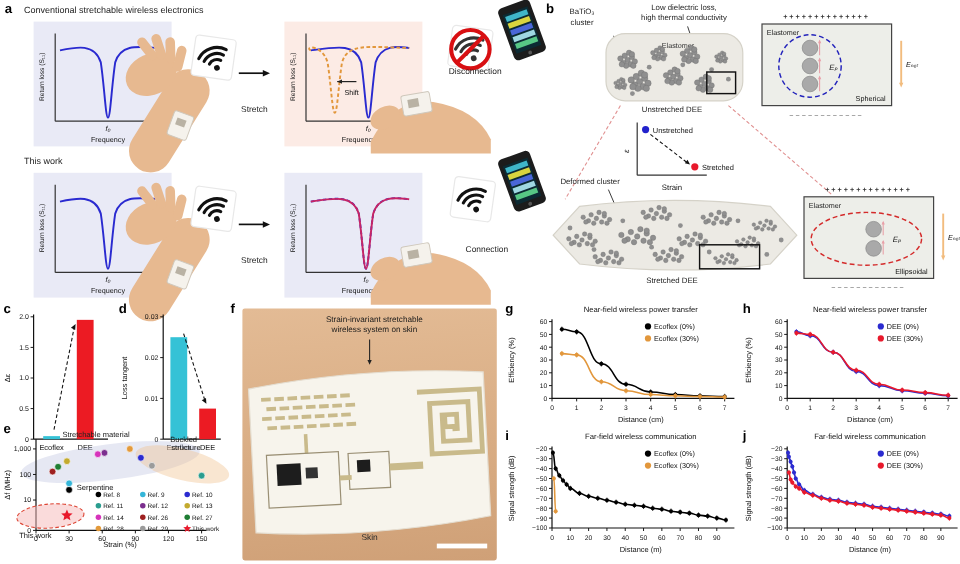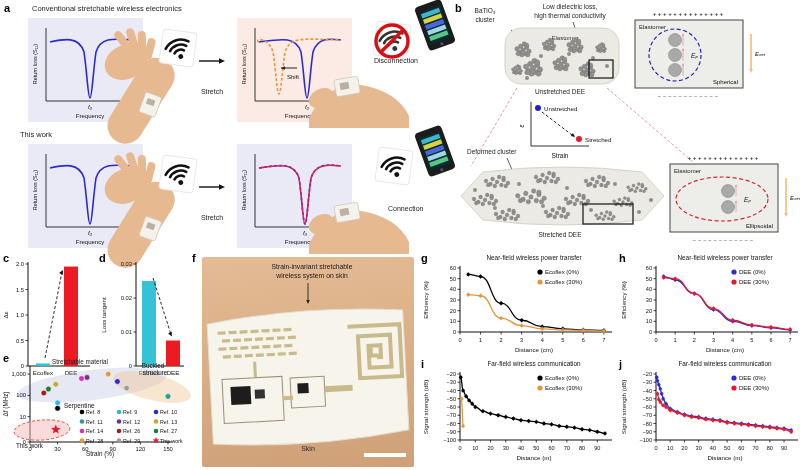--- a/index.html
+++ b/index.html
@@ -10,21 +10,21 @@
   .plabel{position:absolute;font-size:11px;font-weight:bold;color:#000;}
   .ctr{text-align:center;}
   svg{overflow:visible;}
 </style>
 </head>
 <body>
 
 <div id="fig">
 
   <span class="plabel" style="left:4px;top:2px">a</span>
-  <span class="t" style="left:32px;top:5px;font-size:7.5px">Conventional stretchable wireless electronics</span>
+  <span class="t" style="left:20px;top:5px;font-size:7.5px">Conventional stretchable wireless electronics</span>
 
   <svg id="s11a1" class="abs" style="left:28px;top:18px" width="115" height="104">
       <rect x="0" y="0" width="115" height="104" fill="#e9eaf6"></rect>
       <line x1="18" y1="10" x2="18" y2="83" stroke="#333" stroke-width="1"></line>
       <line x1="18" y1="83" x2="106" y2="83" stroke="#333" stroke-width="1"></line>
       <text x="9" y="46" font-size="5.5" text-anchor="middle" fill="#111" transform="rotate(-90 9 46)">Return loss (S₁₁)</text>
       <text x="62" y="100" font-size="6" text-anchor="middle" fill="#111">Frequency</text>
       <text x="62" y="91" font-size="6" text-anchor="middle" fill="#111" style="font-style:italic">f₀</text>
       <path d="M22,24 C36,21 51,18 56,34 C59,54 60,80 62,80 C64,80 65,54 68,34 C73,18 88,21 104,22" fill="none" stroke="#2a2ad0" stroke-width="1.6"></path>
     </svg>

